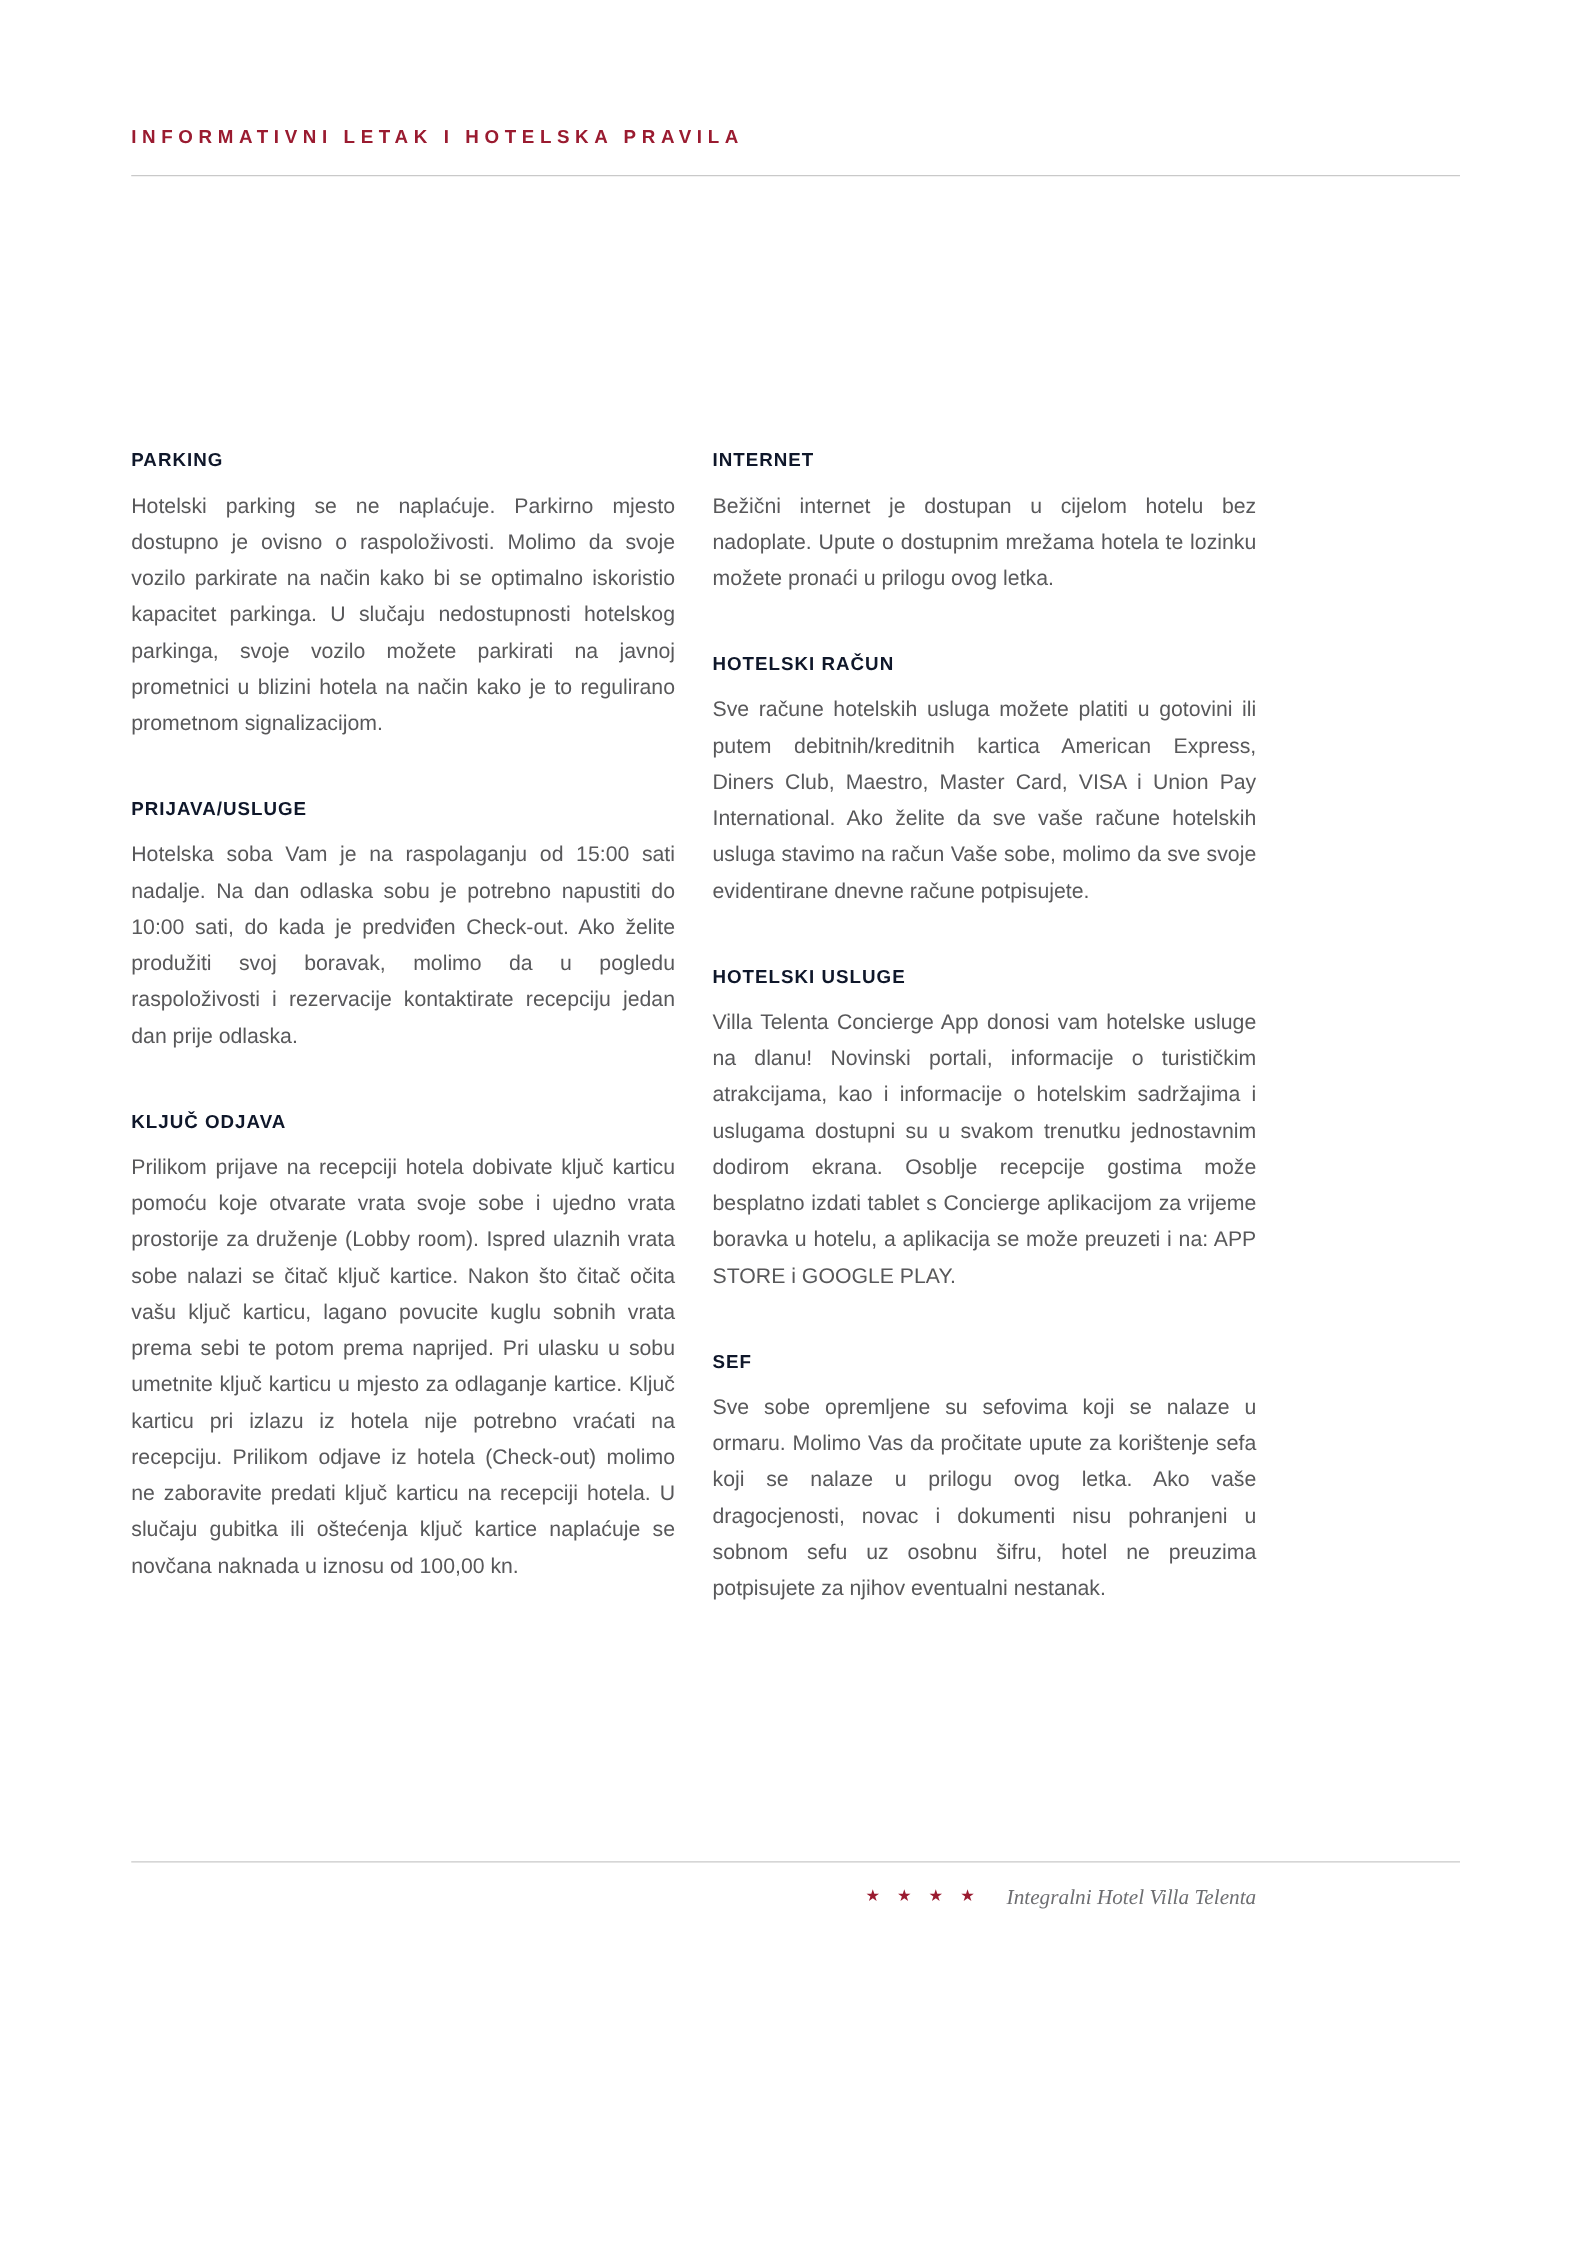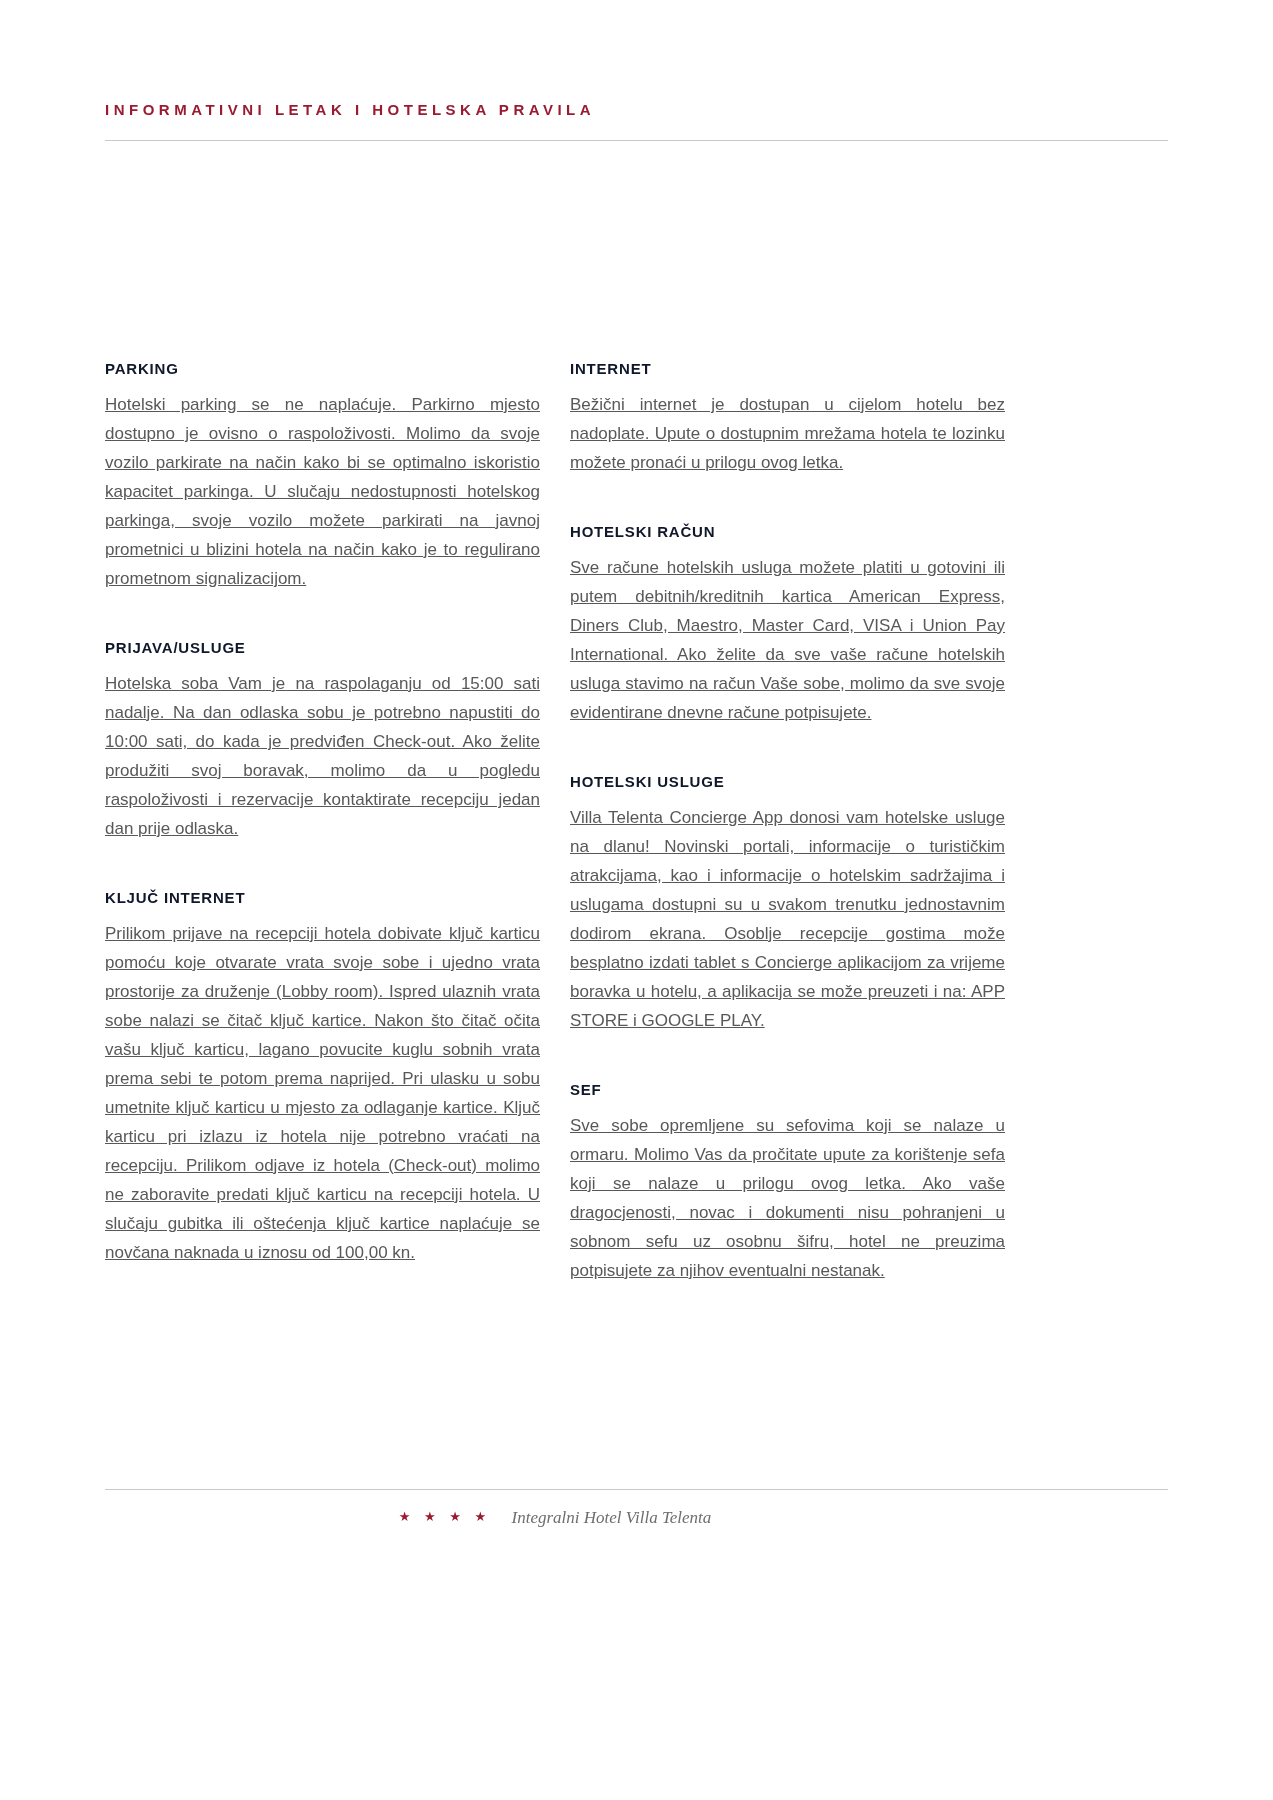--- a/index.html
+++ b/index.html
@@ -43,36 +43,35 @@
     font-weight: bold;
     color: #0f172a;
     letter-spacing: 0.8px;
     margin-bottom: 13px;
   }
   .sec p {
     font-size: 17px;
     line-height: 29px;
     color: #58585a;
     text-align: justify;
-    text-decoration: underline;
   }
   .footer-rule {
     position: absolute;
     left: 105px;
     top: 1489px;
     width: 1063px;
     height: 1px;
     background: #c9c9c9;
   }
   .footer {
     position: absolute;
     left: 105px;
     top: 1508px;
     width: 900px;
-    text-align: center;
+    text-align: right;
     white-space: nowrap;
   }
   .footer .stars {
     color: #9a1b30;
     font-size: 13px;
     letter-spacing: 5px;
     margin-right: 16px;
     vertical-align: 2px;
   }
   .footer .brand {
@@ -99,21 +98,21 @@
         <h2>PARKING</h2>
         <p>Hotelski parking se ne naplaćuje. Parkirno mjesto dostupno je ovisno o raspoloživosti. Molimo da svoje vozilo parkirate na način kako bi se optimalno iskoristio kapacitet parkinga. U slučaju nedostupnosti hotelskog parkinga, svoje vozilo možete parkirati na javnoj prometnici u blizini hotela na način kako je to regulirano prometnom signalizacijom.</p>
       </section>
 
       <section class="sec">
         <h2>PRIJAVA/USLUGE</h2>
         <p>Hotelska soba Vam je na raspolaganju od 15:00 sati nadalje. Na dan odlaska sobu je potrebno napustiti do 10:00 sati, do kada je predviđen Check-out. Ako želite produžiti svoj boravak, molimo da u pogledu raspoloživosti i rezervacije kontaktirate recepciju jedan dan prije odlaska.</p>
       </section>
 
       <section class="sec">
-        <h2>KLJUČ INTERNET</h2>
+        <h2>KLJUČ ODJAVA</h2>
         <p>Prilikom prijave na recepciji hotela dobivate ključ karticu pomoću koje otvarate vrata svoje sobe i ujedno vrata prostorije za druženje (Lobby room). Ispred ulaznih vrata sobe nalazi se čitač ključ kartice. Nakon što čitač očita vašu ključ karticu, lagano povucite kuglu sobnih vrata prema sebi te potom prema naprijed. Pri ulasku u sobu umetnite ključ karticu u mjesto za odlaganje kartice. Ključ karticu pri izlazu iz hotela nije potrebno vraćati na recepciju. Prilikom odjave iz hotela (Check-out) molimo ne zaboravite predati ključ karticu na recepciji hotela. U slučaju gubitka ili oštećenja ključ kartice naplaćuje se novčana naknada u iznosu od 100,00 kn.</p>
       </section>
 
     </div>
 
     <div class="col">
 
       <section class="sec">
         <h2>INTERNET</h2>
         <p>Bežični internet je dostupan u cijelom hotelu bez nadoplate. Upute o dostupnim mrežama hotela te lozinku možete pronaći u prilogu ovog letka.</p>

